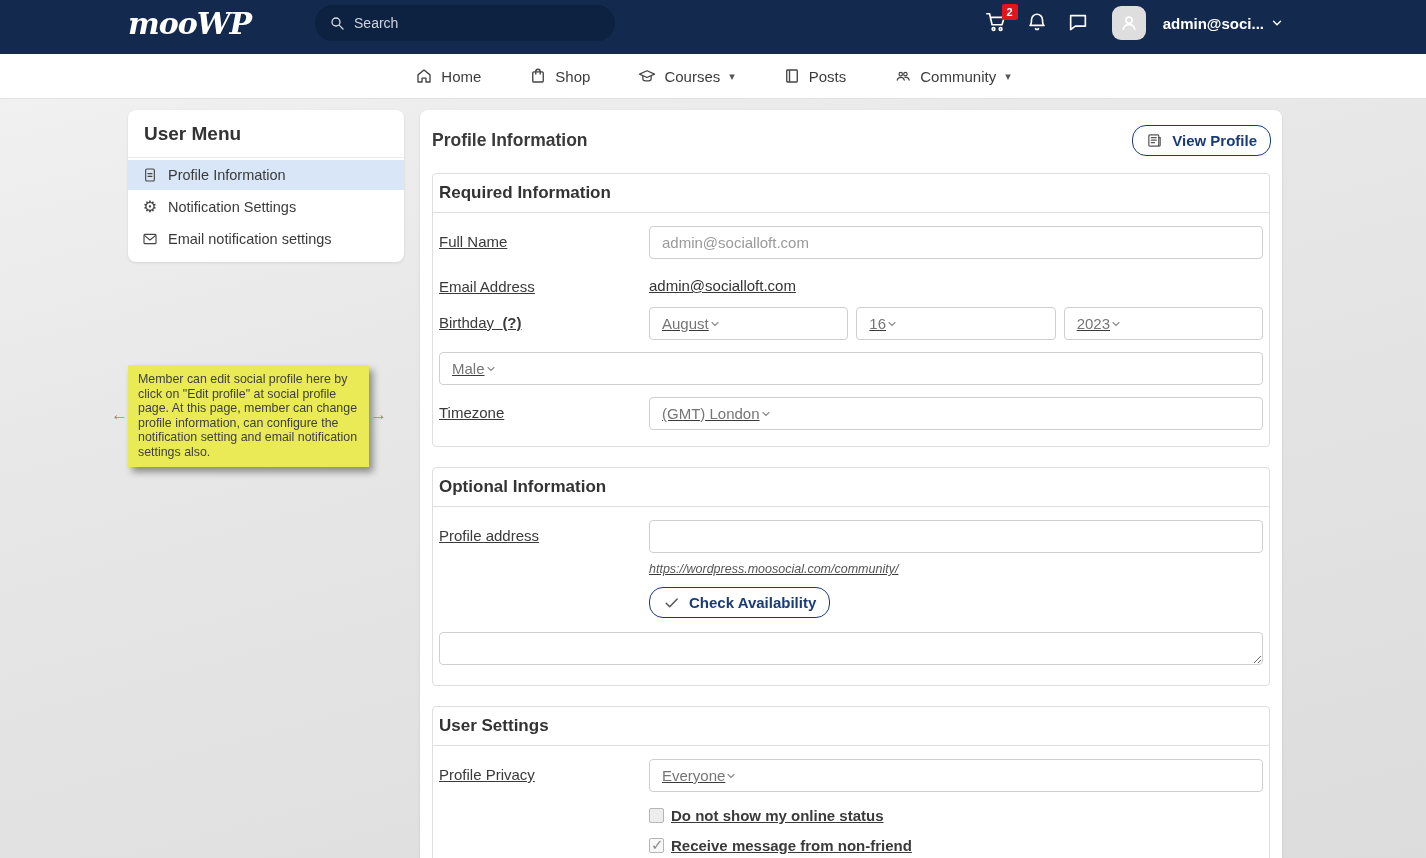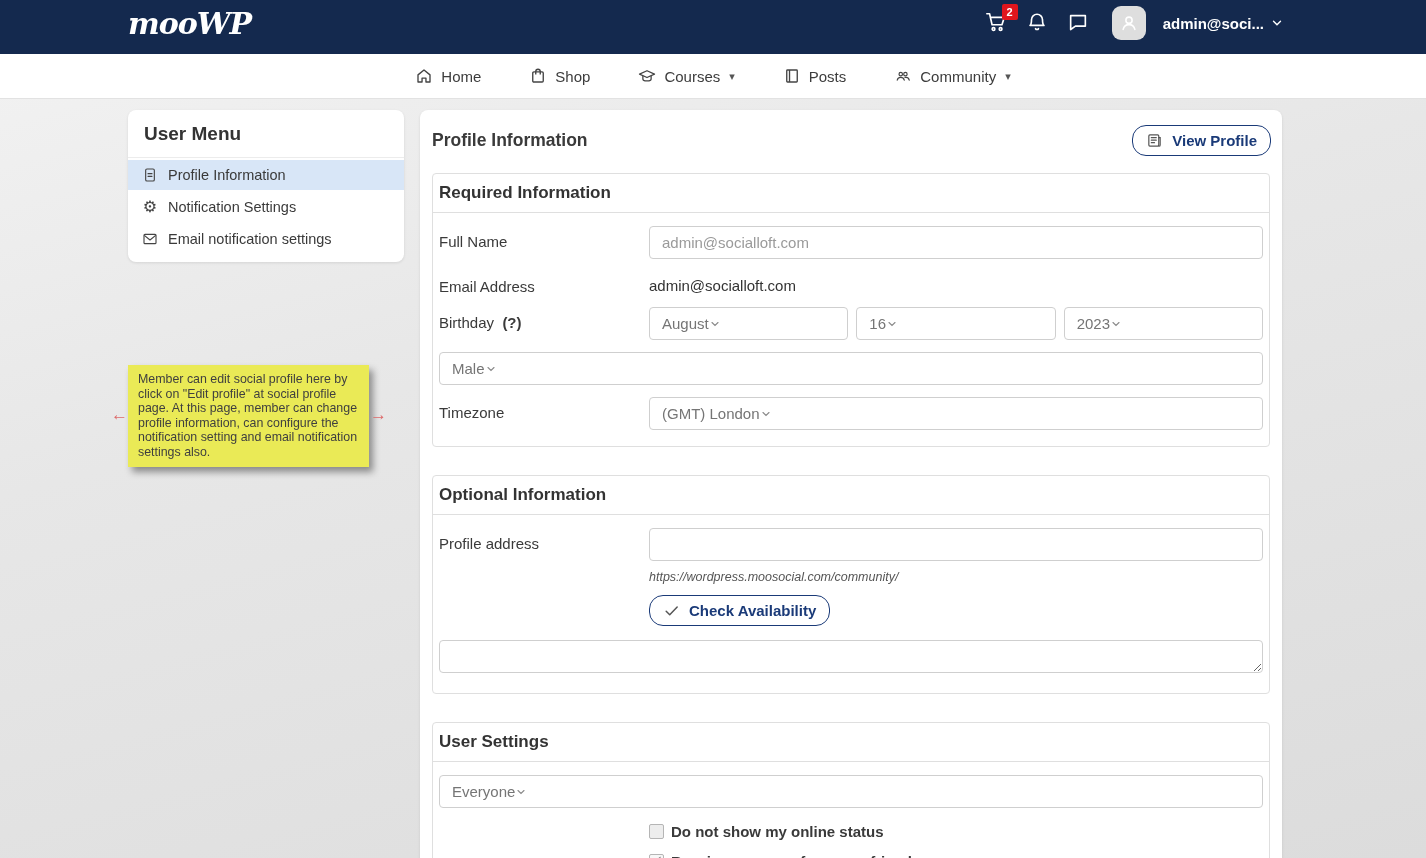--- a/index.html
+++ b/index.html
@@ -100,26 +100,26 @@
   }
   .panel-title { font-size:17.5px; font-weight:600; color:#3a3a3a; }
   .btn-outline {
     display:inline-flex; align-items:center; gap:9px; background:#fff;
     border:1.6px solid #1a3a78; border-radius:14px; color:#1a3a78;
     font-weight:bold; font-size:15px; padding:6px 13px; cursor:pointer;
     font-family:inherit;
   }
   .btn-outline svg { width:17px; height:17px; }
 
-  .section { margin:0 12px 28px; border:1px solid #dfdfdf; border-radius:4px; }
+  .section { margin:0 12px 20px; border:1px solid #dfdfdf; border-radius:4px; }
   .section-head {
     font-size:17px; font-weight:bold; color:#333; padding:9px 6px;
     border-bottom:1px solid #dfdfdf;
   }
-  .section-body { padding:13px 6px 14px; }
+  .section-body { padding:13px 6px 14px;text-decoration:underline; }
 
   .frow { display:flex; margin-bottom:12px; }
   .frow:last-child { margin-bottom:2px; }
   .flabel { width:210px; flex:0 0 210px; font-size:15px; color:#3a3a3a; padding-top:7px; }
   .ffield { flex:1; }
   .static-val { font-size:15px; color:#333; padding-top:6px; }
 
   input.txt, .selbox, textarea.txt {
     width:100%; height:33px; border:1px solid #cfcfcf; border-radius:4px;
     font-size:15px; color:#757575; padding:0 12px; background:#fff;
@@ -152,20 +152,27 @@
   }
   .cblabel { font-size:15px; font-weight:600; color:#3a3a3a; }
   .qmark { font-weight:bold; }
 </style>
 </head>
 <body>
 
 <header class="navbar">
   <div class="logo">mooWP</div>
 
+  <div class="searchbar">
+    <svg viewBox="0 0 24 24" fill="none" stroke="currentColor" stroke-width="2" stroke-linecap="round">
+        <circle cx="10.5" cy="10.5" r="6"></circle>
+        <line x1="15.6" y1="15.6" x2="21" y2="21"></line>
+      </svg>
+    <input type="text" placeholder="Search" style="">
+  </div>
 
   <div class="nav-right">
     <div class="nav-icon">
       <svg viewBox="0 0 24 24" fill="none" stroke="currentColor" stroke-width="1.8" stroke-linecap="round" stroke-linejoin="round">
           <path d="M2 3h3l2.7 12h10.8l2.5-8H6.2"></path>
           <circle cx="9.3" cy="19.6" r="1.5"></circle>
           <circle cx="17" cy="19.6" r="1.5"></circle>
         </svg>
       <span class="badge">2</span>
     </div>
@@ -367,20 +374,21 @@
             <textarea class="txt" style=""></textarea>
           </div>
         </div>
       </div>
     </div>
 
     <div class="section">
       <div class="section-head">User Settings</div>
       <div class="section-body">
         <div class="frow" style="margin-bottom:15px;">
+          <div class="flabel">Profile Privacy</div>
           <div class="ffield">
             <div class="selbox">
               <span>Everyone</span>
               <svg class="chev" viewBox="0 0 24 24" fill="none" stroke="currentColor" stroke-width="2.2" stroke-linecap="round">
                   <path d="m6 9 6 6 6-6"></path>
                 </svg>
             </div>
           </div>
         </div>
         <div class="cbrow">

